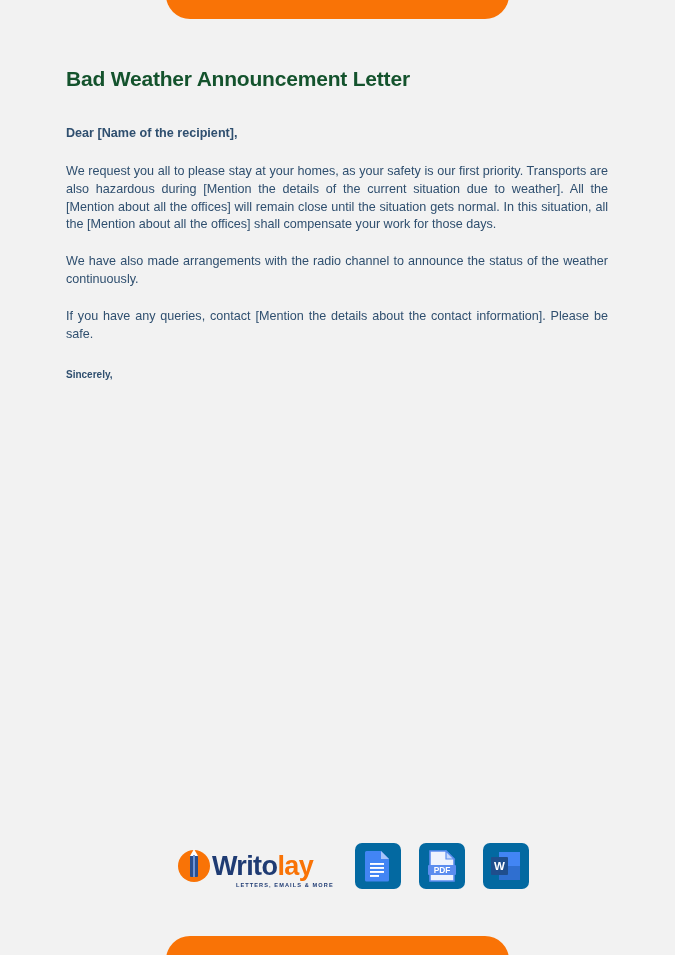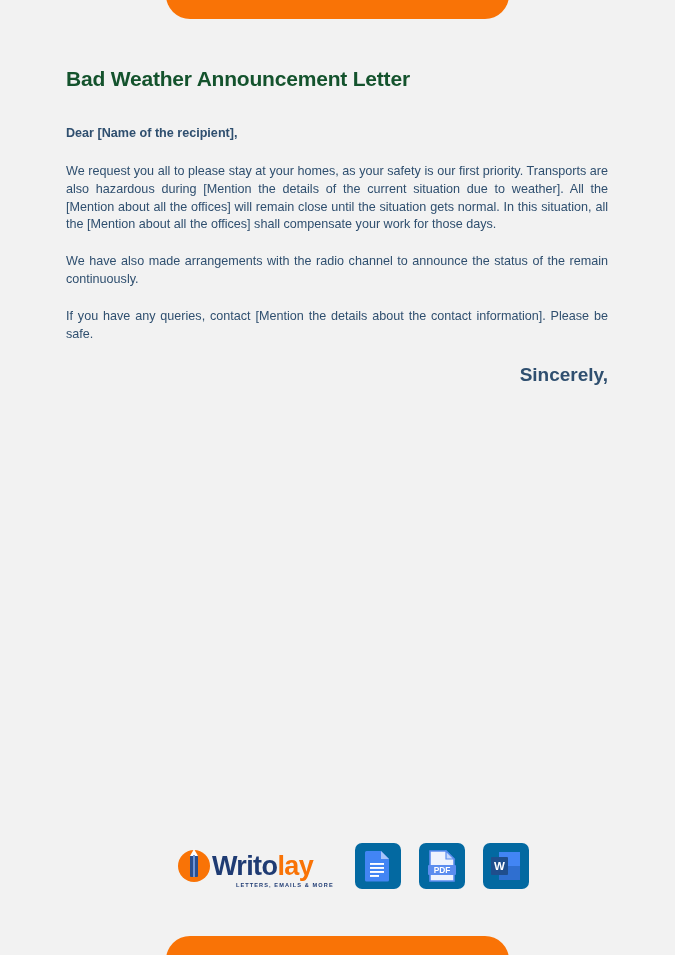--- a/index.html
+++ b/index.html
@@ -66,25 +66,24 @@
   }
   .para {
     margin: 0 0 19px 0;
     font-size: 12.6px;
     line-height: 17.8px;
     color: #2f4f6f;
     text-align: justify;
   }
   .signoff {
     margin: 23px 0 0 0;
-    font-size: 19px;
+    font-size: 10px;
     line-height: 18px;
     font-weight: bold;
     color: #2f4f6f;
-    text-align: right;
   }
 
   
   .footer {
     position: absolute;
     left: 16px;
     top: 838px;
     width: 675px;
     height: 56px;
     display: flex;
@@ -182,21 +181,21 @@
   <span class="cta-label"></span>
 </div>
 
 <div class="letter">
 
   <h1 class="letter-title">Bad Weather Announcement Letter</h1>
 
   <p class="salutation">Dear [Name of the recipient],</p>
 
   <p class="para">We request you all to please stay at your homes, as your safety is our first priority. Transports are also hazardous during [Mention the details of the current situation due to weather]. All the [Mention about all the offices] will remain close until the situation gets normal. In this situation, all the [Mention about all the offices] shall compensate your work for those days.</p>
-  <p class="para">We have also made arrangements with the radio channel to announce the status of the remain continuously.</p>
+  <p class="para">We have also made arrangements with the radio channel to announce the status of the weather continuously.</p>
   <p class="para">If you have any queries, contact [Mention the details about the contact information]. Please be safe.</p>
 
   <p class="signoff">Sincerely,</p>
 </div>
 
 <div class="footer">
 
   <div class="logo">
     <span class="logo-mark">
       <span class="logo-pen"></span>

